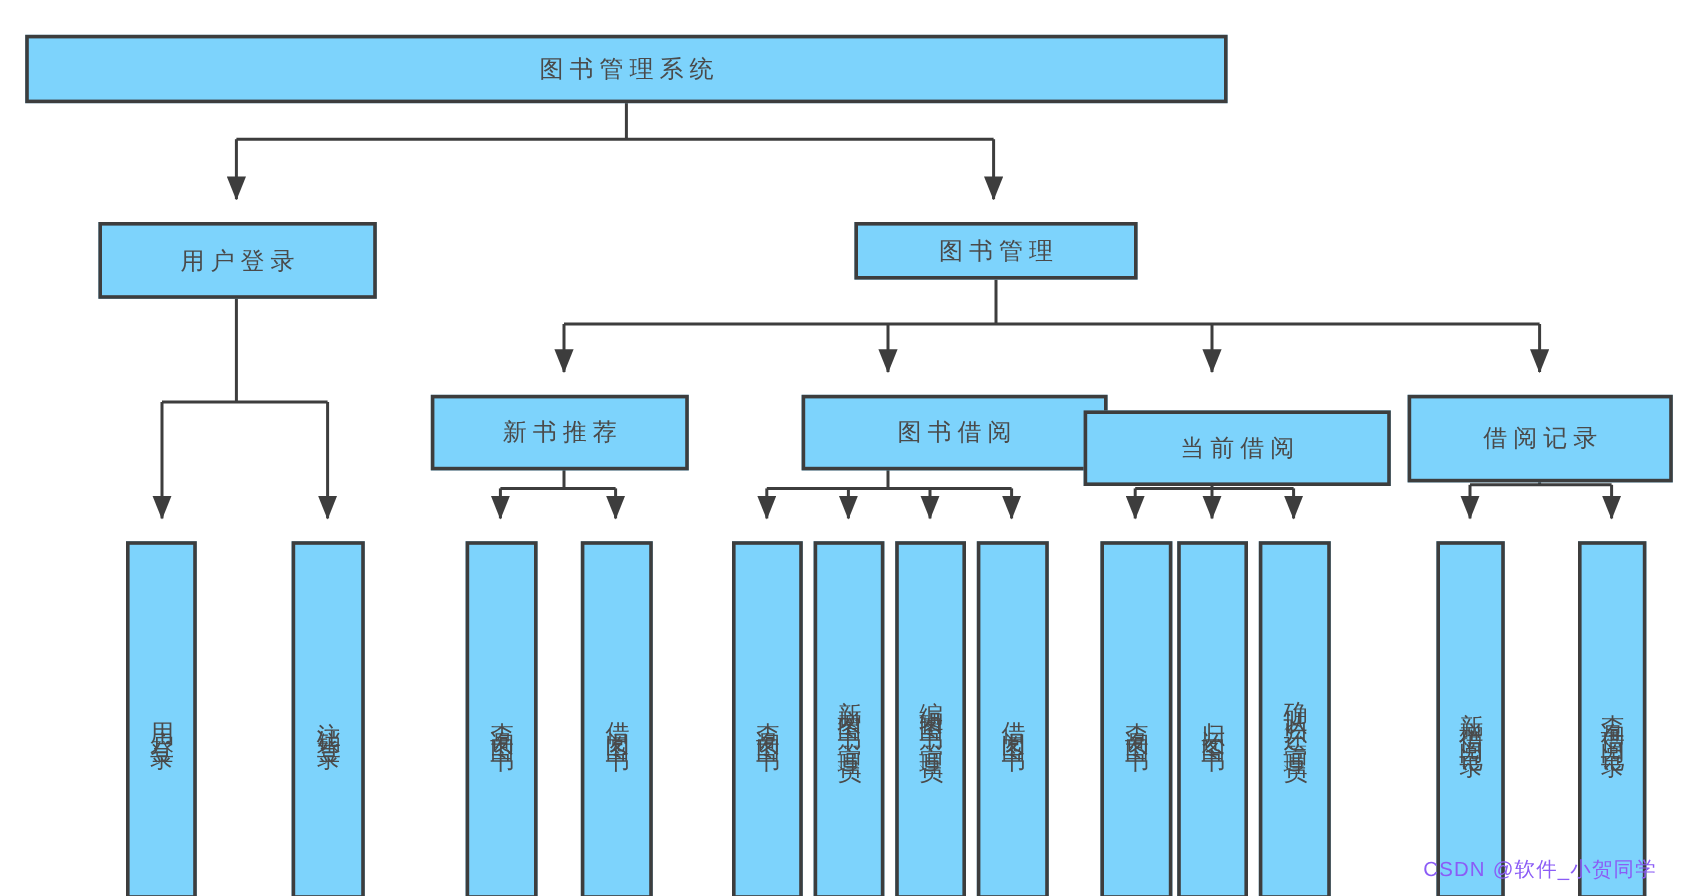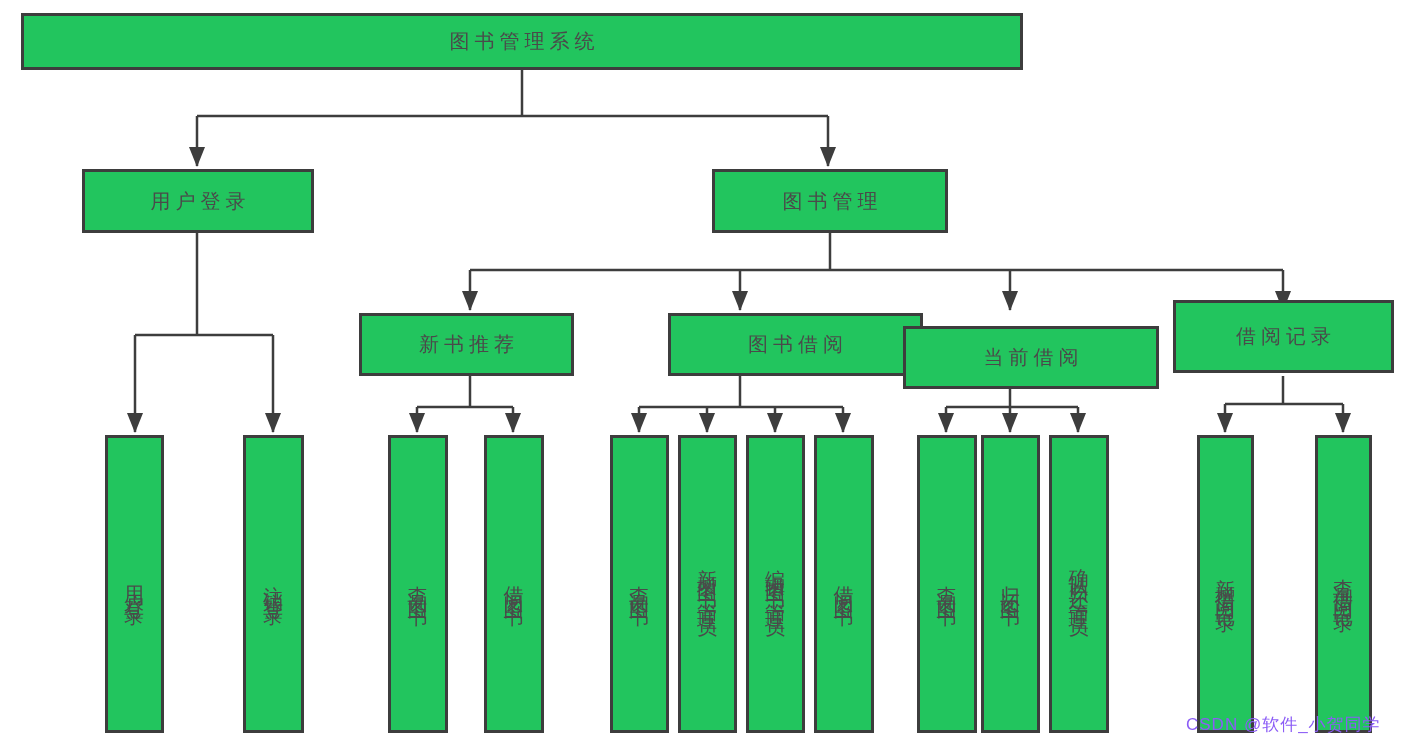--- a/index.html
+++ b/index.html
@@ -12,29 +12,30 @@
   }
   #connectors {
     position: absolute; left: 0; top: 0;
     width: 1405px; height: 747px;
     pointer-events: none;
   }
   .node {
     position: absolute;
     box-sizing: border-box;
     border: 3px solid #3d3d3d;
-    background: #22c55e;
+    background: #7dd3fc;
     display: flex;
     align-items: center;
     justify-content: center;
     color: #4a4a4a;
     font-size: 20px;
     letter-spacing: 5px;
     text-indent: 5px; 
     white-space: nowrap;
+    margin-top: 16px;
   }
   .node.leaf {
     letter-spacing: 0;
     text-indent: 0;
   }
   .leaf .vtext {
     writing-mode: vertical-rl;
     text-orientation: mixed;
     letter-spacing: 7px;
     font-size: 20px;
@@ -45,25 +46,25 @@
     position: absolute;
     left: 1186px; top: 713px;
     font-size: 17px;
     letter-spacing: 1px;
     color: #8b5cf6;
     white-space: nowrap;
   }
   
   .n-root   { left: 21px;  top: 13px;  width: 1002px; height: 57px; }
   .n-login  { left: 82px;  top: 169px; width: 232px;  height: 64px; }
-  .n-mgmt   { left: 712px; top: 169px; width: 236px;  height: 64px; }
+  .n-mgmt   { left: 712px; top: 169px; width: 236px;  height: 48px; }
   .n-newrec { left: 359px; top: 313px; width: 215px;  height: 63px; }
   .n-borrow { left: 668px; top: 313px; width: 255px;  height: 63px; }
   .n-curr   { left: 903px; top: 326px; width: 256px;  height: 63px; }
-  .n-record { left: 1173px;top: 300px; width: 221px;  height: 73px; }
+  .n-record { left: 1173px;top: 313px; width: 221px;  height: 73px; }
   .n-a1 { left: 105px;  top: 435px; width: 59px; height: 298px; }
   .n-a2 { left: 243px;  top: 435px; width: 61px; height: 298px; }
   .n-b1 { left: 388px;  top: 435px; width: 60px; height: 298px; }
   .n-b2 { left: 484px;  top: 435px; width: 60px; height: 298px; }
   .n-c1 { left: 610px;  top: 435px; width: 59px; height: 298px; }
   .n-c2 { left: 678px;  top: 435px; width: 59px; height: 298px; }
   .n-c3 { left: 746px;  top: 435px; width: 59px; height: 298px; }
   .n-c4 { left: 814px;  top: 435px; width: 60px; height: 298px; }
   .n-d1 { left: 917px;  top: 435px; width: 60px; height: 298px; }
   .n-d2 { left: 981px;  top: 435px; width: 59px; height: 298px; }

